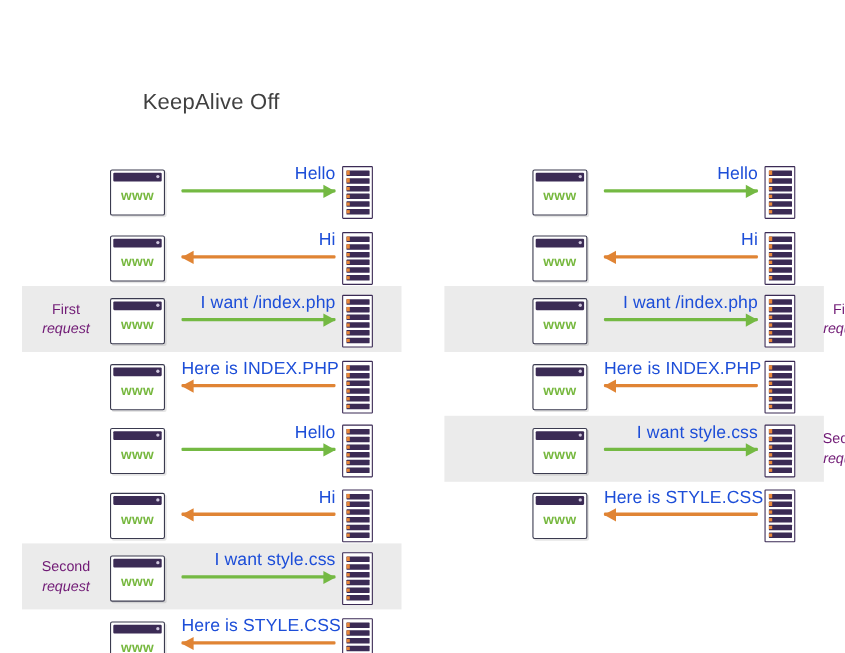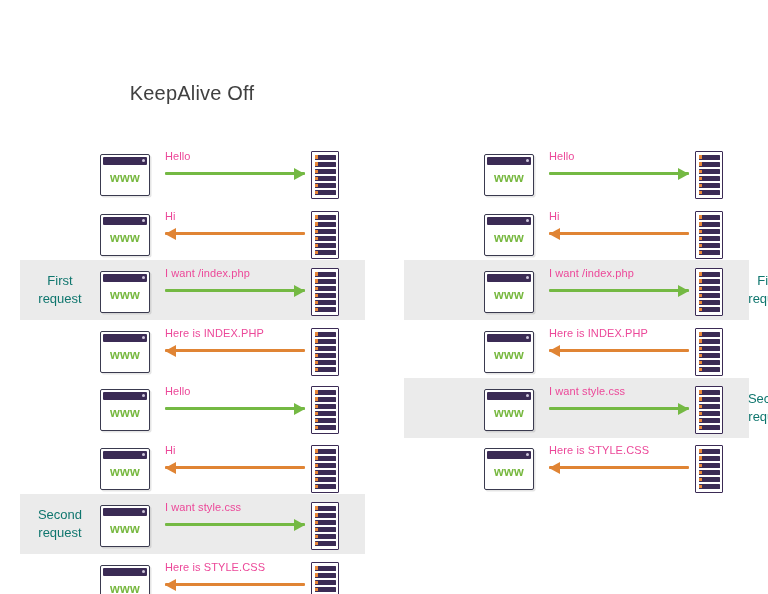--- a/index.html
+++ b/index.html
@@ -154,39 +154,39 @@
   .arrow.orange .head {
     left: 0;
     border-right: 11px solid #e08434;
   }
 
   .arrow-label {
     position: absolute;
     top: -22px;
     left: 0;
     width: 100%;
-    text-align: left;
-    font-size: 11px;
-    color: #ec4899;
+    text-align: right;
+    font-size: 16px;
+    color: #1d4ed8;
     white-space: nowrap;
     letter-spacing: 0.1px;
   }
 
   
   .req-label {
     position: absolute;
     top: 12px;
     width: 76px;
     font-size: 13px;
     line-height: 18px;
-    color: #0f766e;
+    color: #701a75;
     text-align: center;
   }
   .req-label .l1 { display: block; }
-  .req-label .l2 { display: block; }
+  .req-label .l2 { display: block; font-style: italic; }
 </style>
 </head>
 <body>
 
 <div class="stage">
 
   <div class="col-title left">KeepAlive Off</div>
 
 
   <div id="rows-container">

